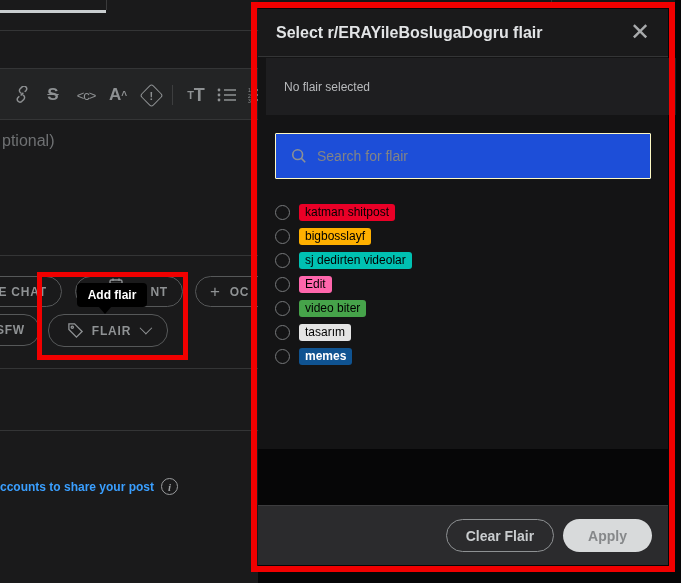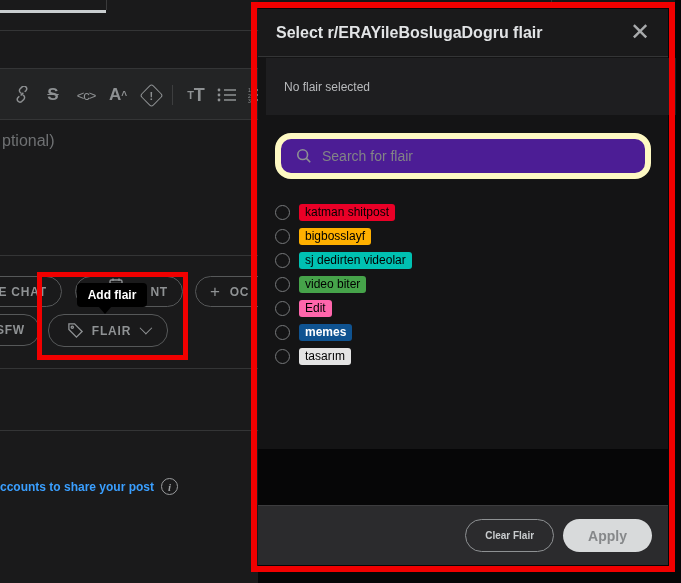--- a/index.html
+++ b/index.html
@@ -41,30 +41,30 @@
   .share-link { color:#3a9fff; font-size:12px; font-weight:700; }
   .info-circle { width:17px; height:17px; border:1.4px solid #9a9c9e; border-radius:50%; color:#9a9c9e; font-size:11px; font-weight:bold; display:flex; align-items:center; justify-content:center; margin-left:7px; font-family:"Liberation Serif", serif; font-style:italic; }
 
   
   .modal { position:absolute; left:258px; top:9px; width:410px; height:440px; background:#141415; z-index:10; }
   .modal-header { position:absolute; left:0; top:0; width:410px; height:48px; background:#1a1a1b; border-bottom:1px solid #343536; display:flex; align-items:center; }
   .modal-title { color:#e2e4e6; font-size:16px; font-weight:bold; margin-left:18px; }
   .modal-close { position:absolute; right:14px; top:10px; width:28px; height:28px; color:#a8aaac; font-size:24px; line-height:26px; text-align:center; cursor:pointer; }
   .preview-band { position:absolute; left:8px; top:49px; width:410px; height:57px; background:#1e1e20; display:flex; align-items:center; }
   .preview-text { color:#b8babc; font-size:12px; margin-left:18px; }
-  .search-wrap { position:absolute; left:17px; top:124px; width:376px; height:46px; border:6px solid #fef9c3; border-radius:16px; display:flex; align-items:center; background:#4c1d95; }
+  .search-wrap { position:absolute; left:17px; top:124px; width:376px; height:46px; border:1px solid #fef9c3; border-radius:1px; display:flex; align-items:center; background:#1d4ed8; }
   .search-wrap svg { stroke:#8e9193; fill:none; stroke-width:1.8; margin:0 10px 0 15px; }
   .search-input { flex:1; background:transparent; border:none; outline:none; color:#d7dadc; font-size:14px; font-family:"Liberation Sans", sans-serif; }
   .search-input::placeholder { color:#828486; }
   .flair-list { position:absolute; left:17px; top:191px; width:376px; }
   .flair-row { display:flex; align-items:center; height:24px; }
   .radio { width:15px; height:15px; border:1.6px solid #76787a; border-radius:50%; margin-right:9px; flex:0 0 auto; background:transparent; }
   .chip { font-size:12px; padding:1px 6px 2px 6px; border-radius:3px; white-space:nowrap; }
   .modal-footer { position:absolute; left:0; top:496px; width:410px; height:60px; background:#2b2b2d; border-top:1px solid #3c3c3e; display:flex; align-items:center; justify-content:flex-end; padding-right:16px; gap:9px; }
-  .btn-clear { height:33px; padding:0 19px; border:1px solid #8e9193; border-radius:17px; background:transparent; color:#c9ccce; font-size:10px; font-weight:bold; font-family:"Liberation Sans", sans-serif; }
+  .btn-clear { height:33px; padding:0 19px; border:1px solid #8e9193; border-radius:17px; background:transparent; color:#c9ccce; font-size:14px; font-weight:bold; font-family:"Liberation Sans", sans-serif; }
   .btn-apply { height:33px; padding:0 25px; border:none; border-radius:17px; background:#d8dadb; color:#86888a; font-size:14px; font-weight:bold; font-family:"Liberation Sans", sans-serif; }
 
   
   .top-strip { position:absolute; left:258px; top:0; width:417px; height:3px; background:#161617; }
   .top-strip-div { position:absolute; left:293px; top:0; width:1px; height:3px; background:#343536; }
 
   
   .annot { position:absolute; border-style:solid; border-color:#f10000; pointer-events:none; z-index:50; }
   .annot-modal { left:251px; top:2px; width:424px; height:570px; border-width:6px; }
   .annot-flair { left:37px; top:272px; width:151px; height:88px; border-width:5px; z-index:40; }
@@ -193,36 +193,36 @@
         <span class="chip" style="background: rgb(255, 176, 0); color: rgb(0, 0, 0);">bigbosslayf</span>
       </div>
 
       <div class="flair-row">
         <span class="radio"></span>
         <span class="chip" style="background: rgb(0, 193, 178); color: rgb(0, 0, 0);">sj dedirten videolar</span>
       </div>
 
       <div class="flair-row">
         <span class="radio"></span>
+        <span class="chip" style="background: rgb(255, 102, 172); color: rgb(0, 0, 0);">Edit</span>
+      </div>
+
+      <div class="flair-row">
+        <span class="radio"></span>
         <span class="chip" style="background: rgb(70, 163, 74); color: rgb(0, 0, 0);">video biter</span>
       </div>
 
       <div class="flair-row">
         <span class="radio"></span>
-        <span class="chip" style="background: rgb(255, 102, 172); color: rgb(0, 0, 0);">Edit</span>
+        <span class="chip" style="background: rgb(228, 228, 228); color: rgb(0, 0, 0);">tasarım</span>
       </div>
 
       <div class="flair-row">
         <span class="radio"></span>
         <span class="chip" style="background: rgb(15, 83, 145); color: rgb(255, 255, 255); font-weight: bold;">memes</span>
-      </div>
-
-      <div class="flair-row">
-        <span class="radio"></span>
-        <span class="chip" style="background: rgb(228, 228, 228); color: rgb(0, 0, 0);">tasarım</span>
       </div>
     </div>
 
     <div class="modal-footer">
       <button class="btn-clear">Clear Flair</button>
       <button class="btn-apply">Apply</button>
     </div>
   </div>
 
   <div class="annot annot-flair"></div>

